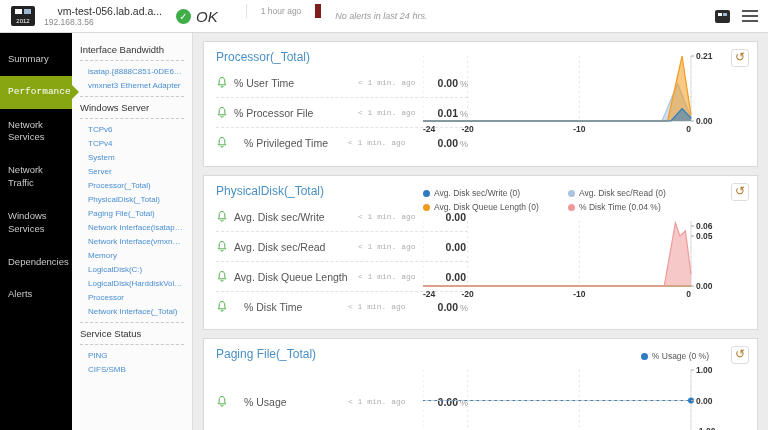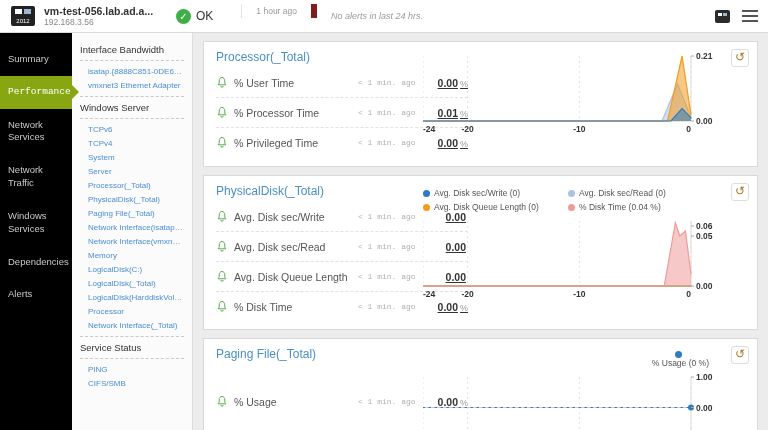--- a/index.html
+++ b/index.html
@@ -3,26 +3,26 @@
 <meta charset="utf-8">
 <style>
   * { box-sizing: border-box; margin: 0; padding: 0; }
   html,body { width:768px; height:430px; overflow:hidden; }
   body { font-family:"Liberation Sans", sans-serif; background:#ececec; color:#333; }
 
   
   .topbar { height:33px; background:#fff; border-bottom:1px solid #d9d9d9; display:flex; align-items:center; padding:0 10px; position:relative; }
   .devicon { margin-right:8px; flex-shrink:0; }
   .dev-meta { display:flex; flex-direction:column; width:118px; }
-  .dev-name { font-size:10.5px; font-weight:bold; color:#333; white-space:nowrap; overflow:hidden; }
+  .dev-name { font-size:10.5px; font-weight:normal; color:#333; white-space:nowrap; overflow:hidden;text-align:right; }
   .dev-ip { font-size:8.5px; color:#888; }
   .status-wrap { display:flex; align-items:center; margin-left:14px; }
   .check { width:15px; height:15px; border-radius:50%; background:#3fae49; color:#fff; font-size:10px; line-height:15px; text-align:center; margin-right:5px; }
   .check::before { content:"✓"; }
-  .status-text { font-size:12px; color:#333; }
+  .status-text { font-size:15px; color:#333;font-style:italic; }
   .polled { font-size:8.5px; color:#999; margin-left:28px; padding:2px 14px; border-left:1px solid #e3e3e3; border-right:6px solid #7f1d1d; align-self:flex-start; margin-top:4px; }
   .alerts-note { font-size:9px; font-style:italic; color:#999; margin-left:14px; }
   .topbar-right { margin-left:auto; display:flex; align-items:center; gap:12px; }
   .mini-dev { width:15px; height:13px; background:#2b2b2b; border-radius:2px; position:relative; }
   .mini-dev::before { content:""; position:absolute; left:3px; top:3px; width:4px; height:3px; background:#fff; }
   .mini-dev::after { content:""; position:absolute; left:8px; top:3px; width:4px; height:3px; background:#9db8d2; }
   .hamburger { width:16px; cursor:pointer; }
   .hamburger span { display:block; height:2px; background:#555; margin:3px 0; }
 
   
@@ -42,32 +42,32 @@
 
   
   .main { flex:1; padding:8px 10px; overflow:hidden; }
   .panel { background:#fff; border:1px solid #d9d9d9; margin-bottom:8px; position:relative; padding:8px 12px; }
   .panel-title { font-size:12px; font-weight:normal; color:#4a90c4; margin-bottom:4px; cursor:pointer; }
   .hist { position:absolute; top:7px; right:8px; width:18px; height:18px; border:1px solid #ddd; border-radius:3px; color:#b07a2a; font-size:12px; line-height:15px; text-align:center; cursor:pointer; background:#fff; }
   .hist::before { content:"↺"; }
 
   .metrics { width:252px; }
   .metric-row { display:flex; align-items:center; padding:8px 0; border-bottom:1px dashed #e2e2e2; }
-  .metric-row:last-child { border-bottom:none; }
+  .metric-row:last-child { border-bottom:none;gap:10px; }
   .bell { margin-right:6px; flex-shrink:0; }
   .m-name { flex:1; font-size:10.5px; color:#555; }
   .m-ago { width:58px; font-size:8px; color:#b0b0b0;font-family:Liberation Mono, monospace; }
-  .m-val { width:52px; text-align:right; font-size:10.5px; font-weight:bold; color:#333; white-space:nowrap;text-decoration:underline; }
+  .m-val { width:52px; text-align:right; font-size:10.5px; font-weight:bold; color:#333; white-space:nowrap; }
   .m-unit { font-size:9px; color:#999; font-weight:normal; margin-left:2px; }
 
   .chart-col { position:absolute; top:10px; right:34px; width:300px; }
   .legend { display:flex; flex-wrap:wrap; margin-bottom:3px; }
   .legend.legend-right { justify-content:flex-end; }
   .legend-item { display:flex; align-items:center; font-size:8.5px; color:#555; width:145px; padding:2px 0; }
-  .legend.legend-right .legend-item { width:auto; padding-right:14px;flex-direction:column; }
+  .legend.legend-right .legend-item { width:auto; padding-right:14px; }
   .dot { width:7px; height:7px; border-radius:50%; margin-right:4px; flex-shrink:0; }
 
   .p3-metrics { margin-top:26px; }
 </style>
 </head>
 <body>
 
 <header class="topbar">
   <svg class="devicon" width="26" height="22" viewBox="0 0 26 22">
     <rect x="1" y="1" width="24" height="20" rx="2" fill="#222"></rect>
@@ -120,21 +120,20 @@
       <a class="mon-item">TCPv4</a>
       <a class="mon-item">System</a>
       <a class="mon-item">Server</a>
       <a class="mon-item">Processor(_Total)</a>
       <a class="mon-item">PhysicalDisk(_Total)</a>
       <a class="mon-item">Paging File(_Total)</a>
       <a class="mon-item">Network Interface(isatap.{888...</a>
       <a class="mon-item">Network Interface(vmxnet3 Et...</a>
       <a class="mon-item">Memory</a>
       <a class="mon-item">LogicalDisk(C:)</a>
-      <a class="mon-item">LogicalDisk(_Total)</a>
       <a class="mon-item">LogicalDisk(HarddiskVolume1)</a>
       <a class="mon-item">Processor</a>
       <a class="mon-item">Network Interface(_Total)</a>
     </div>
     <div class="mon-section">
       <div class="mon-title">Service Status</div>
       <a class="mon-item">PING</a>
       <a class="mon-item">CIFS/SMB</a>
     </div>
   </aside>
@@ -152,21 +151,21 @@
             </svg>
           <span class="m-name">% User Time</span>
           <span class="m-ago">&lt; 1 min. ago</span>
           <span class="m-val"><span>0.00</span><span class="m-unit">%</span></span>
         </div>
         <div class="metric-row">
           <svg class="bell" width="12" height="13" viewBox="0 0 12 13">
               <path d="M6 1.5 C4.2 1.5 3.2 3 3.2 5 L3.2 7.2 L2.2 8.8 L9.8 8.8 L8.8 7.2 L8.8 5 C8.8 3 7.8 1.5 6 1.5 Z" fill="none" stroke="#56b04c" stroke-width="1"></path>
               <path d="M4.8 10 a1.2 1.2 0 0 0 2.4 0" fill="none" stroke="#56b04c" stroke-width="1"></path>
             </svg>
-          <span class="m-name">% Processor Time</span>
+          <span class="m-name">% Processor File</span>
           <span class="m-ago">&lt; 1 min. ago</span>
           <span class="m-val"><span>0.01</span><span class="m-unit">%</span></span>
         </div>
         <div class="metric-row">
           <svg class="bell" width="12" height="13" viewBox="0 0 12 13">
               <path d="M6 1.5 C4.2 1.5 3.2 3 3.2 5 L3.2 7.2 L2.2 8.8 L9.8 8.8 L8.8 7.2 L8.8 5 C8.8 3 7.8 1.5 6 1.5 Z" fill="none" stroke="#56b04c" stroke-width="1"></path>
               <path d="M4.8 10 a1.2 1.2 0 0 0 2.4 0" fill="none" stroke="#56b04c" stroke-width="1"></path>
             </svg>
           <span class="m-name">% Privileged Time</span>
           <span class="m-ago">&lt; 1 min. ago</span>

